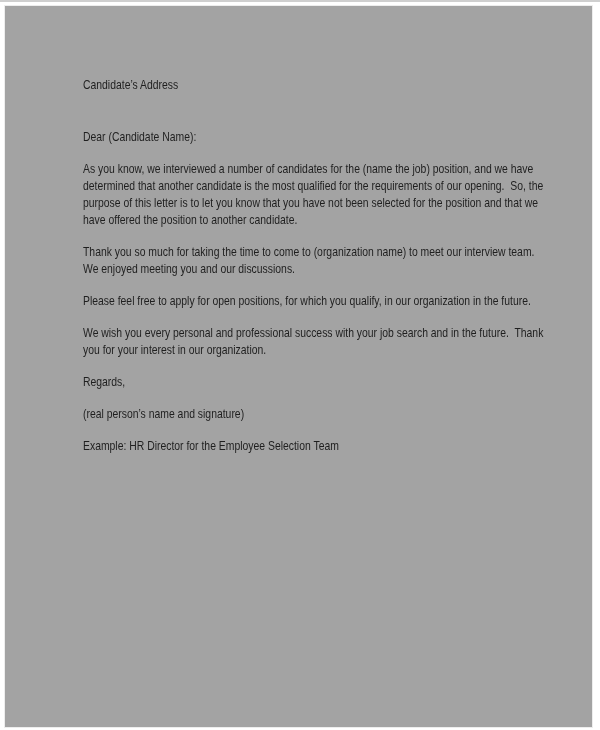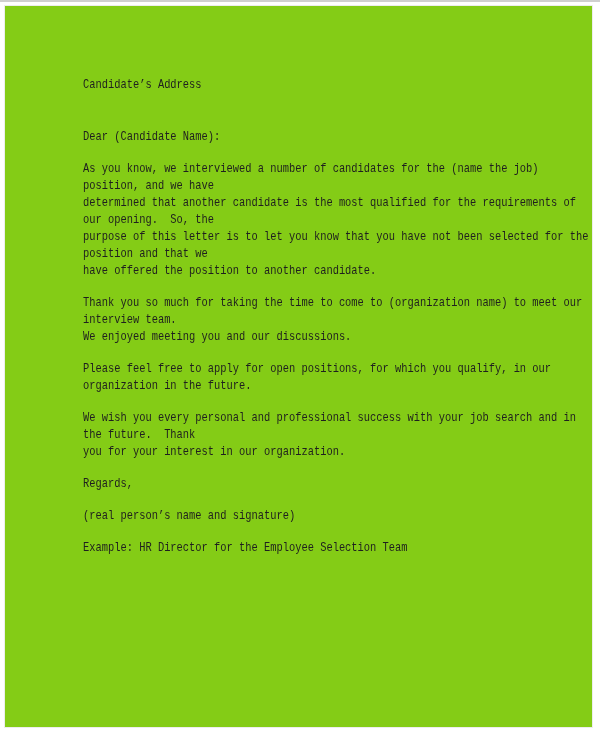--- a/index.html
+++ b/index.html
@@ -42,21 +42,21 @@
   }
   .letter p.last {
     margin-bottom: 0;
   }
 </style>
 </head>
 <body>
 
 <div class="frame" style="border-top-color: rgb(207, 207, 207); background: rgb(255, 255, 255);">
 
-  <div class="page" style="border-color: rgb(237, 237, 237); background: #84cc16; font-family: Liberation Mono, monospace;">
+  <div class="page" style="border-color: rgb(237, 237, 237); background: #a3a3a3;">
 
     <div class="letter" style="color: rgb(31, 31, 31);">
 
       <p class="address-line">Candidate’s Address</p>
 
       <p>Dear (Candidate Name):</p>
 
       <p>As you know, we interviewed a number of candidates for the (name the job) position, and we have
 determined that another candidate is the most qualified for the requirements of our opening.  So, the
 purpose of this letter is to let you know that you have not been selected for the position and that we

